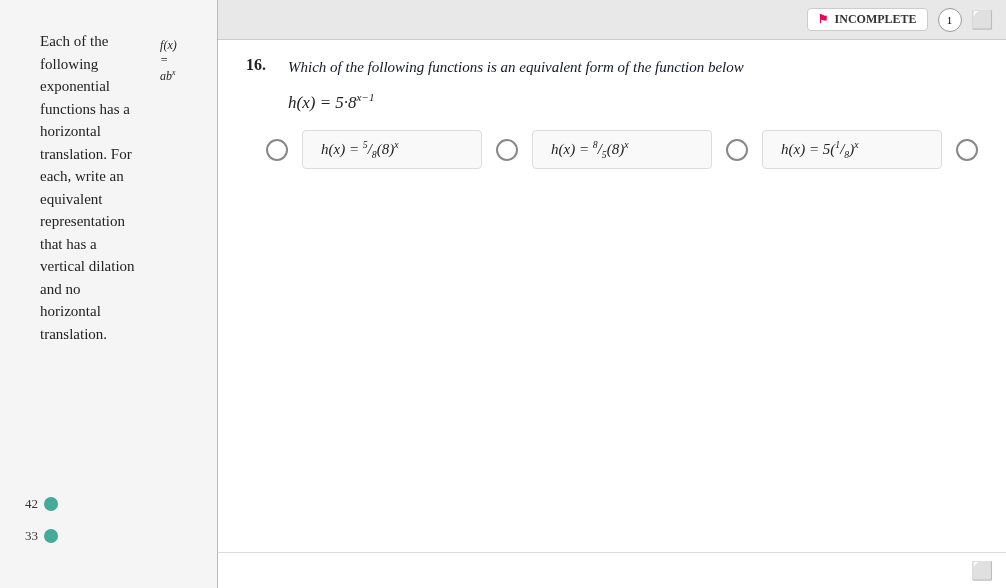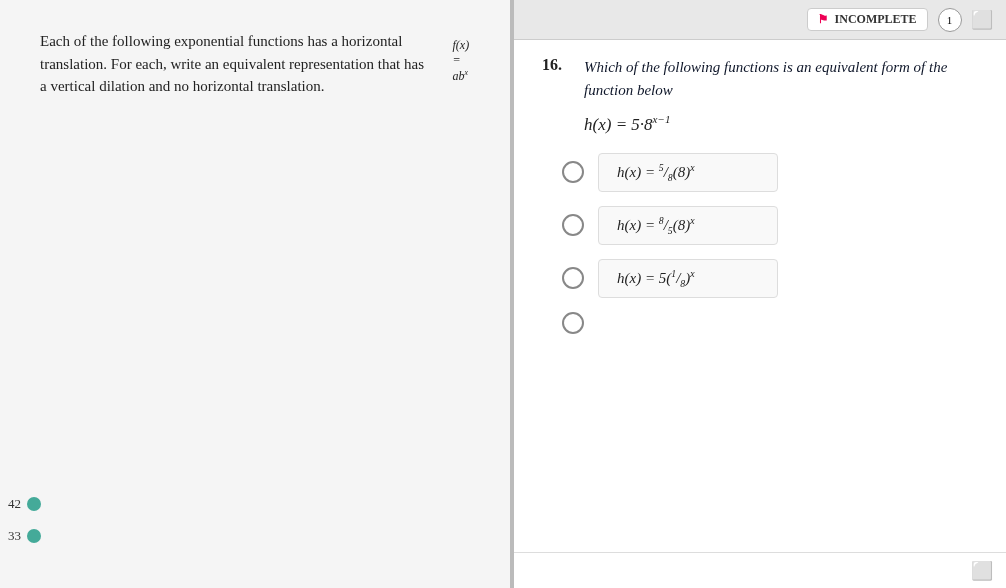--- a/index.html
+++ b/index.html
@@ -44,21 +44,21 @@
       bottom: 40px;
       display: flex;
       flex-direction: column;
       gap: 8px;
     }
 
     .sidebar-number {
       display: flex;
       align-items: center;
       gap: 6px;
-      padding: 4px 8px;
+      padding: 4px 25px;
       font-size: 13px;
       color: #333;
     }
 
     .sidebar-number .dot {
       width: 14px;
       height: 14px;
       border-radius: 50%;
       background: #4a9;
     }
@@ -153,21 +153,21 @@
 
     .function-display {
       font-size: 17px;
       color: #222;
       margin: 8px 0 18px 42px;
       font-style: italic;
     }
 
     .options-list {
       display: flex;
-      flex-direction: column;
+      flex-direction: row;
       gap: 14px;
       margin-left: 20px;
     }
 
     .option-item {
       display: flex;
       align-items: center;
       gap: 14px;
     }
 

